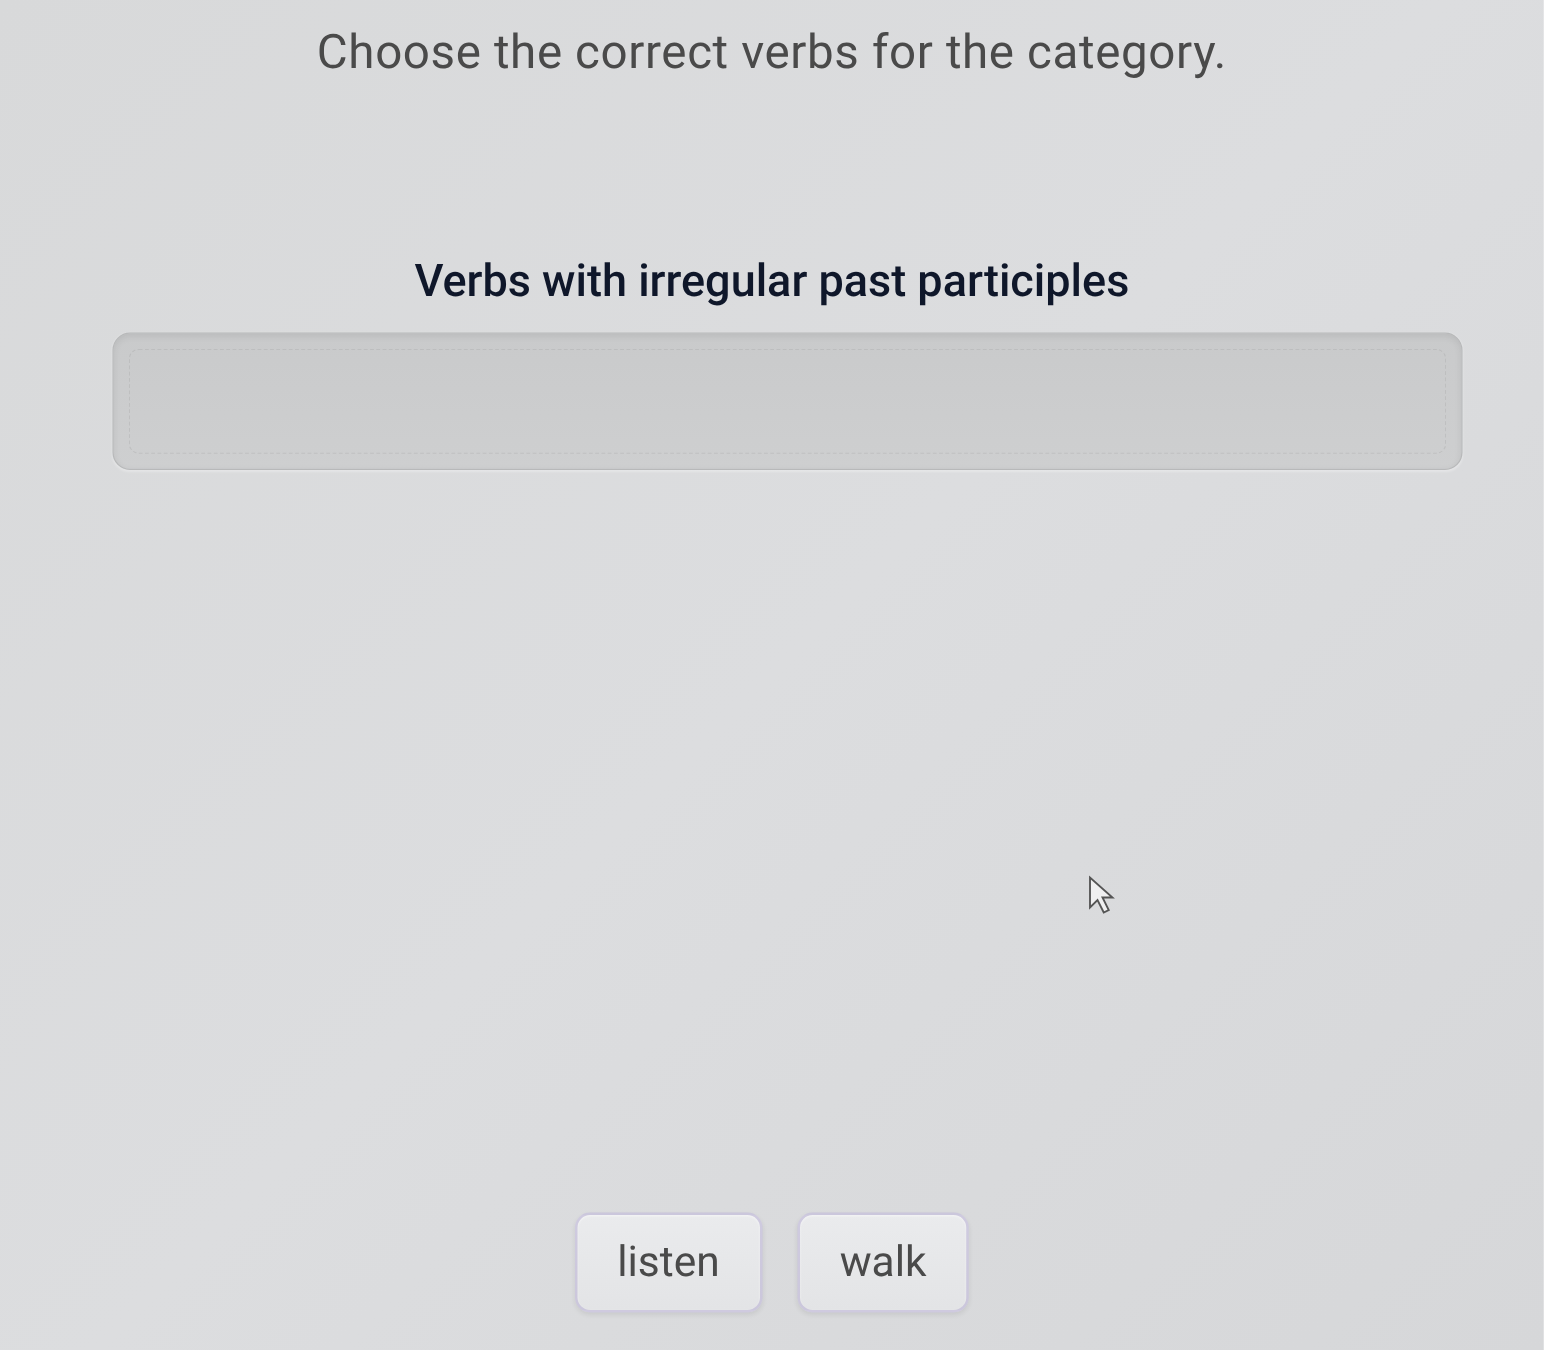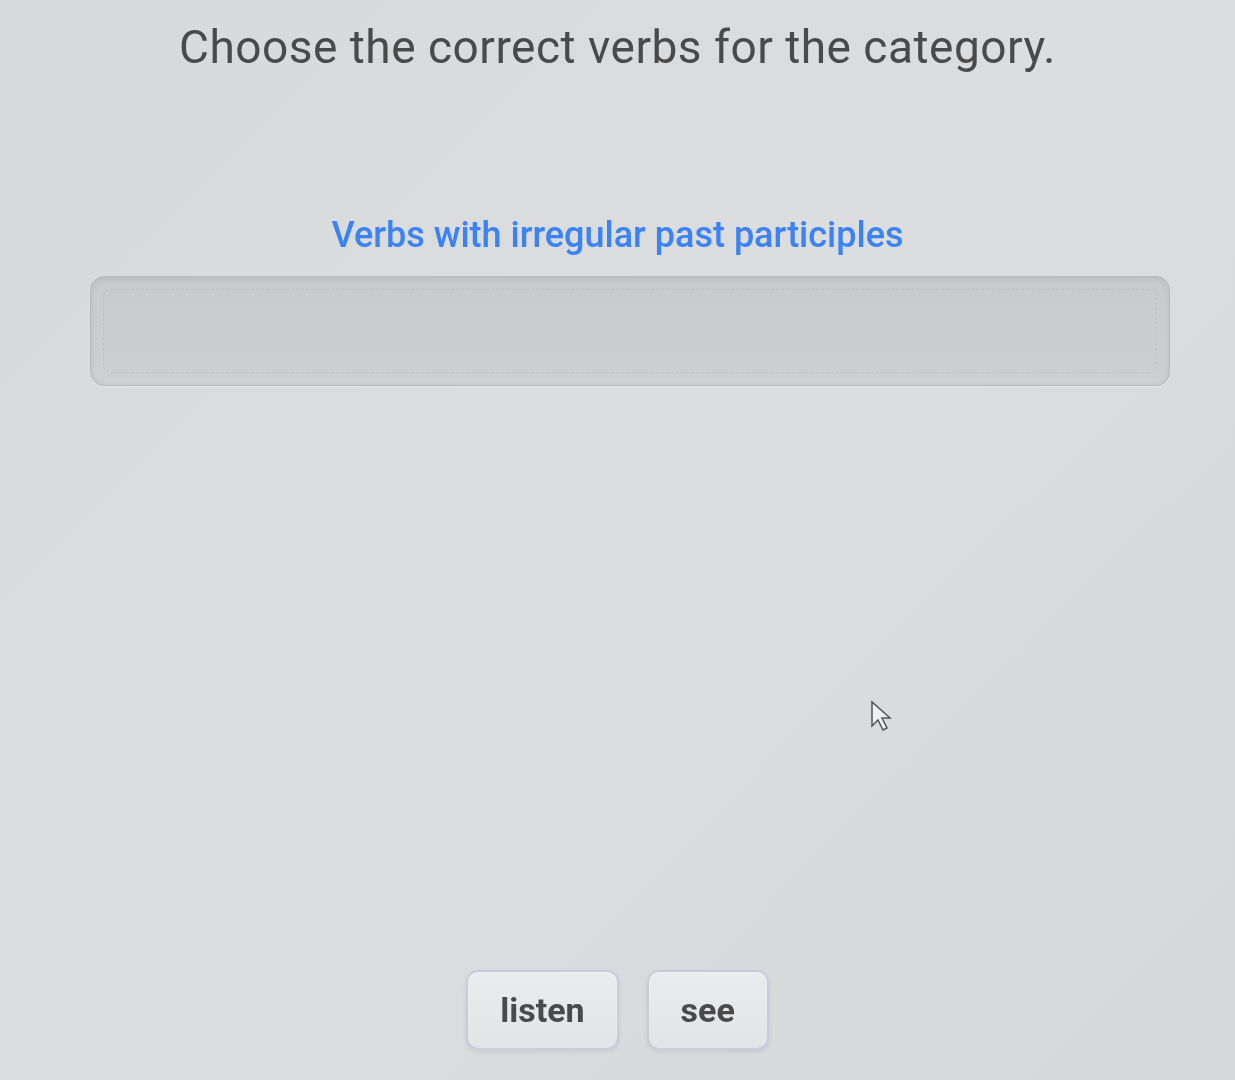--- a/index.html
+++ b/index.html
@@ -10,33 +10,33 @@
     body {
       width: 1235px;
       height: 1080px;
       background: linear-gradient(135deg, #d8d9da 0%, #dcdddf 50%, #d6d7d9 100%);
       font-family: -apple-system, BlinkMacSystemFont, 'Segoe UI', Roboto, sans-serif;
       position: relative;
       overflow: hidden;
     }
     .instruction {
       text-align: center;
-      font-size: 46px;
+      font-size: 38px;
       color: #4a4a4a;
       font-weight: 400;
       padding-top: 20px;
       letter-spacing: 0.5px;
     }
     .category-section {
       margin-top: 140px;
       text-align: center;
     }
     .category-label {
       font-size: 36px;
-      color: #3b82f6;
+      color: #0f172a;
       font-weight: 500;
       margin-bottom: 20px;
     }
     .drop-zone {
       margin: 0 auto;
       width: 1080px;
       height: 110px;
       background: linear-gradient(180deg, #c9cacb 0%, #cecfd0 100%);
       border: 1px solid #b8b9ba;
       border-radius: 14px;
@@ -64,21 +64,21 @@
       gap: 28px;
       padding: 0 100px;
     }
     .word-chip {
       background: linear-gradient(180deg, #eaebed 0%, #e3e4e6 100%);
       border: 2px solid rgba(180, 170, 210, 0.5);
       border-radius: 12px;
       padding: 18px 32px;
       font-size: 34px;
       color: #4a4a4a;
-      font-weight: 700;
+      font-weight: 400;
       cursor: pointer;
       box-shadow: 0 2px 4px rgba(0,0,0,0.08), inset 0 1px 2px rgba(255,255,255,0.5);
       user-select: none;
       min-width: 120px;
       text-align: center;
     }
     .cursor-overlay {
       position: absolute;
       top: 700px;
       left: 870px;
@@ -90,20 +90,20 @@
 
 <div class="instruction">Choose the correct verbs for the category.</div>
 
 <div class="category-section">
   <div class="category-label">Verbs with irregular past participles</div>
   <div class="drop-zone"></div>
 </div>
 
 <div class="word-bank">
   <div class="word-chip">listen</div>
-  <div class="word-chip">see</div>
+  <div class="word-chip">walk</div>
 </div>
 
 <div class="cursor-overlay">
   <svg width="28" height="36" viewBox="0 0 28 36">
     <path d="M 2 2 L 2 26 L 8 20 L 13 30 L 17 28 L 12 18 L 20 18 Z" fill="rgba(250,250,250,0.7)" stroke="#555" stroke-width="1.5"></path>
   </svg>
 </div>
 
 </body></html>

